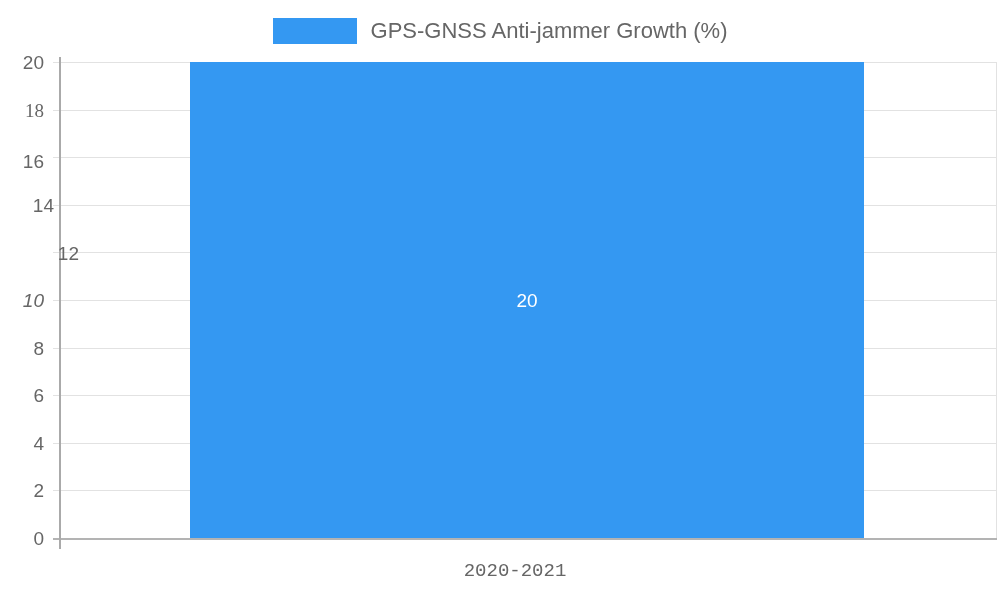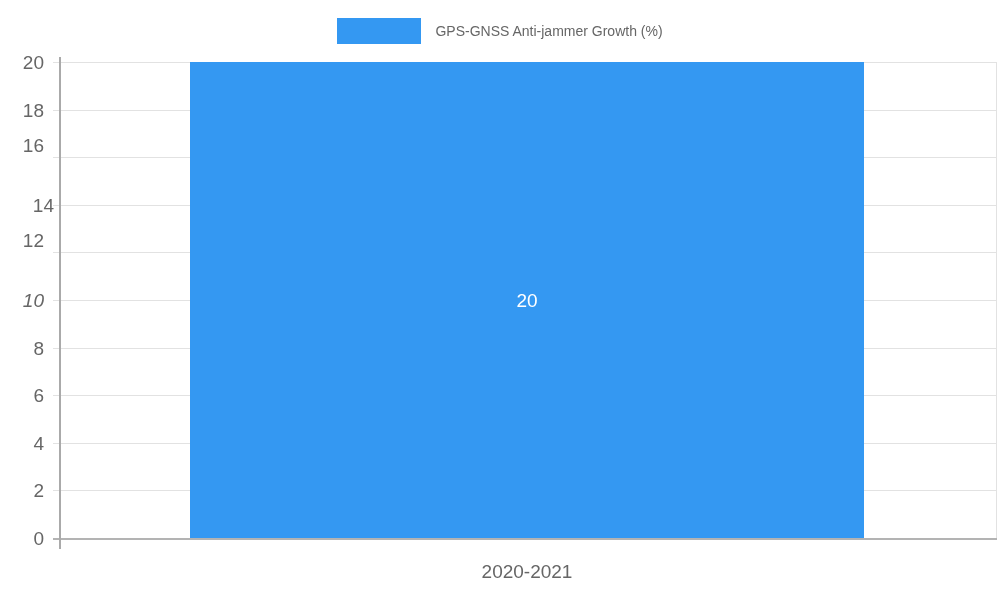--- a/index.html
+++ b/index.html
@@ -38,21 +38,21 @@
     align-items: center;
     gap: 14px;
   }
   .legend-swatch {
     width: 84px;
     height: 26px;
     background: #3498f2;
     display: block;
   }
   .legend-label {
-    font-size: 14px;
+    font-size: 22px;
     color: #666666;
     white-space: nowrap;
     line-height: 26px;
   }
 
   
   .plot-area {
     position: absolute;
     left: 60px;
     top: 62px;
@@ -163,27 +163,27 @@
       <span class="bar-value">20</span>
     </div>
 
     <div class="grid-line baseline" style="top:476px; height:2px;"></div>
   </div>
 
   <div class="y-axis-line"></div>
 
   <div class="y-ticks-layer">
     <span class="y-tick-label-abs" style="top:62px;">20</span>
-    <span class="y-tick-label-abs" style="top:109.6px;">18</span>
-    <span class="y-tick-label-abs" style="top:145px;">16</span>
+    <span class="y-tick-label-abs" style="top:109.6px;font-family:Liberation Serif, serif;">18</span>
+    <span class="y-tick-label-abs" style="top:161px;">16</span>
     <span class="y-tick-label-abs" style="top:204.8px;margin-left:10px;">14</span>
-    <span class="y-tick-label-abs" style="top:240px;">12</span>
+    <span class="y-tick-label-abs" style="top:253px;padding-left:35px;">12</span>
     <span class="y-tick-label-abs" style="top:300px;font-style:italic;">10</span>
     <span class="y-tick-label-abs" style="top:347.6px;">8</span>
     <span class="y-tick-label-abs" style="top:395.2px;">6</span>
     <span class="y-tick-label-abs" style="top:442.8px;">4</span>
     <span class="y-tick-label-abs" style="top:490.4px;">2</span>
     <span class="y-tick-label-abs" style="top:538px;">0</span>
   </div>
 
-  <span class="x-tick-label" style="left:527px;">2020-2021</span>
+  <span class="x-tick-label" style="left:515px;font-family:Liberation Mono, monospace;">2020-2021</span>
 
 </div>
 
 </body></html>

